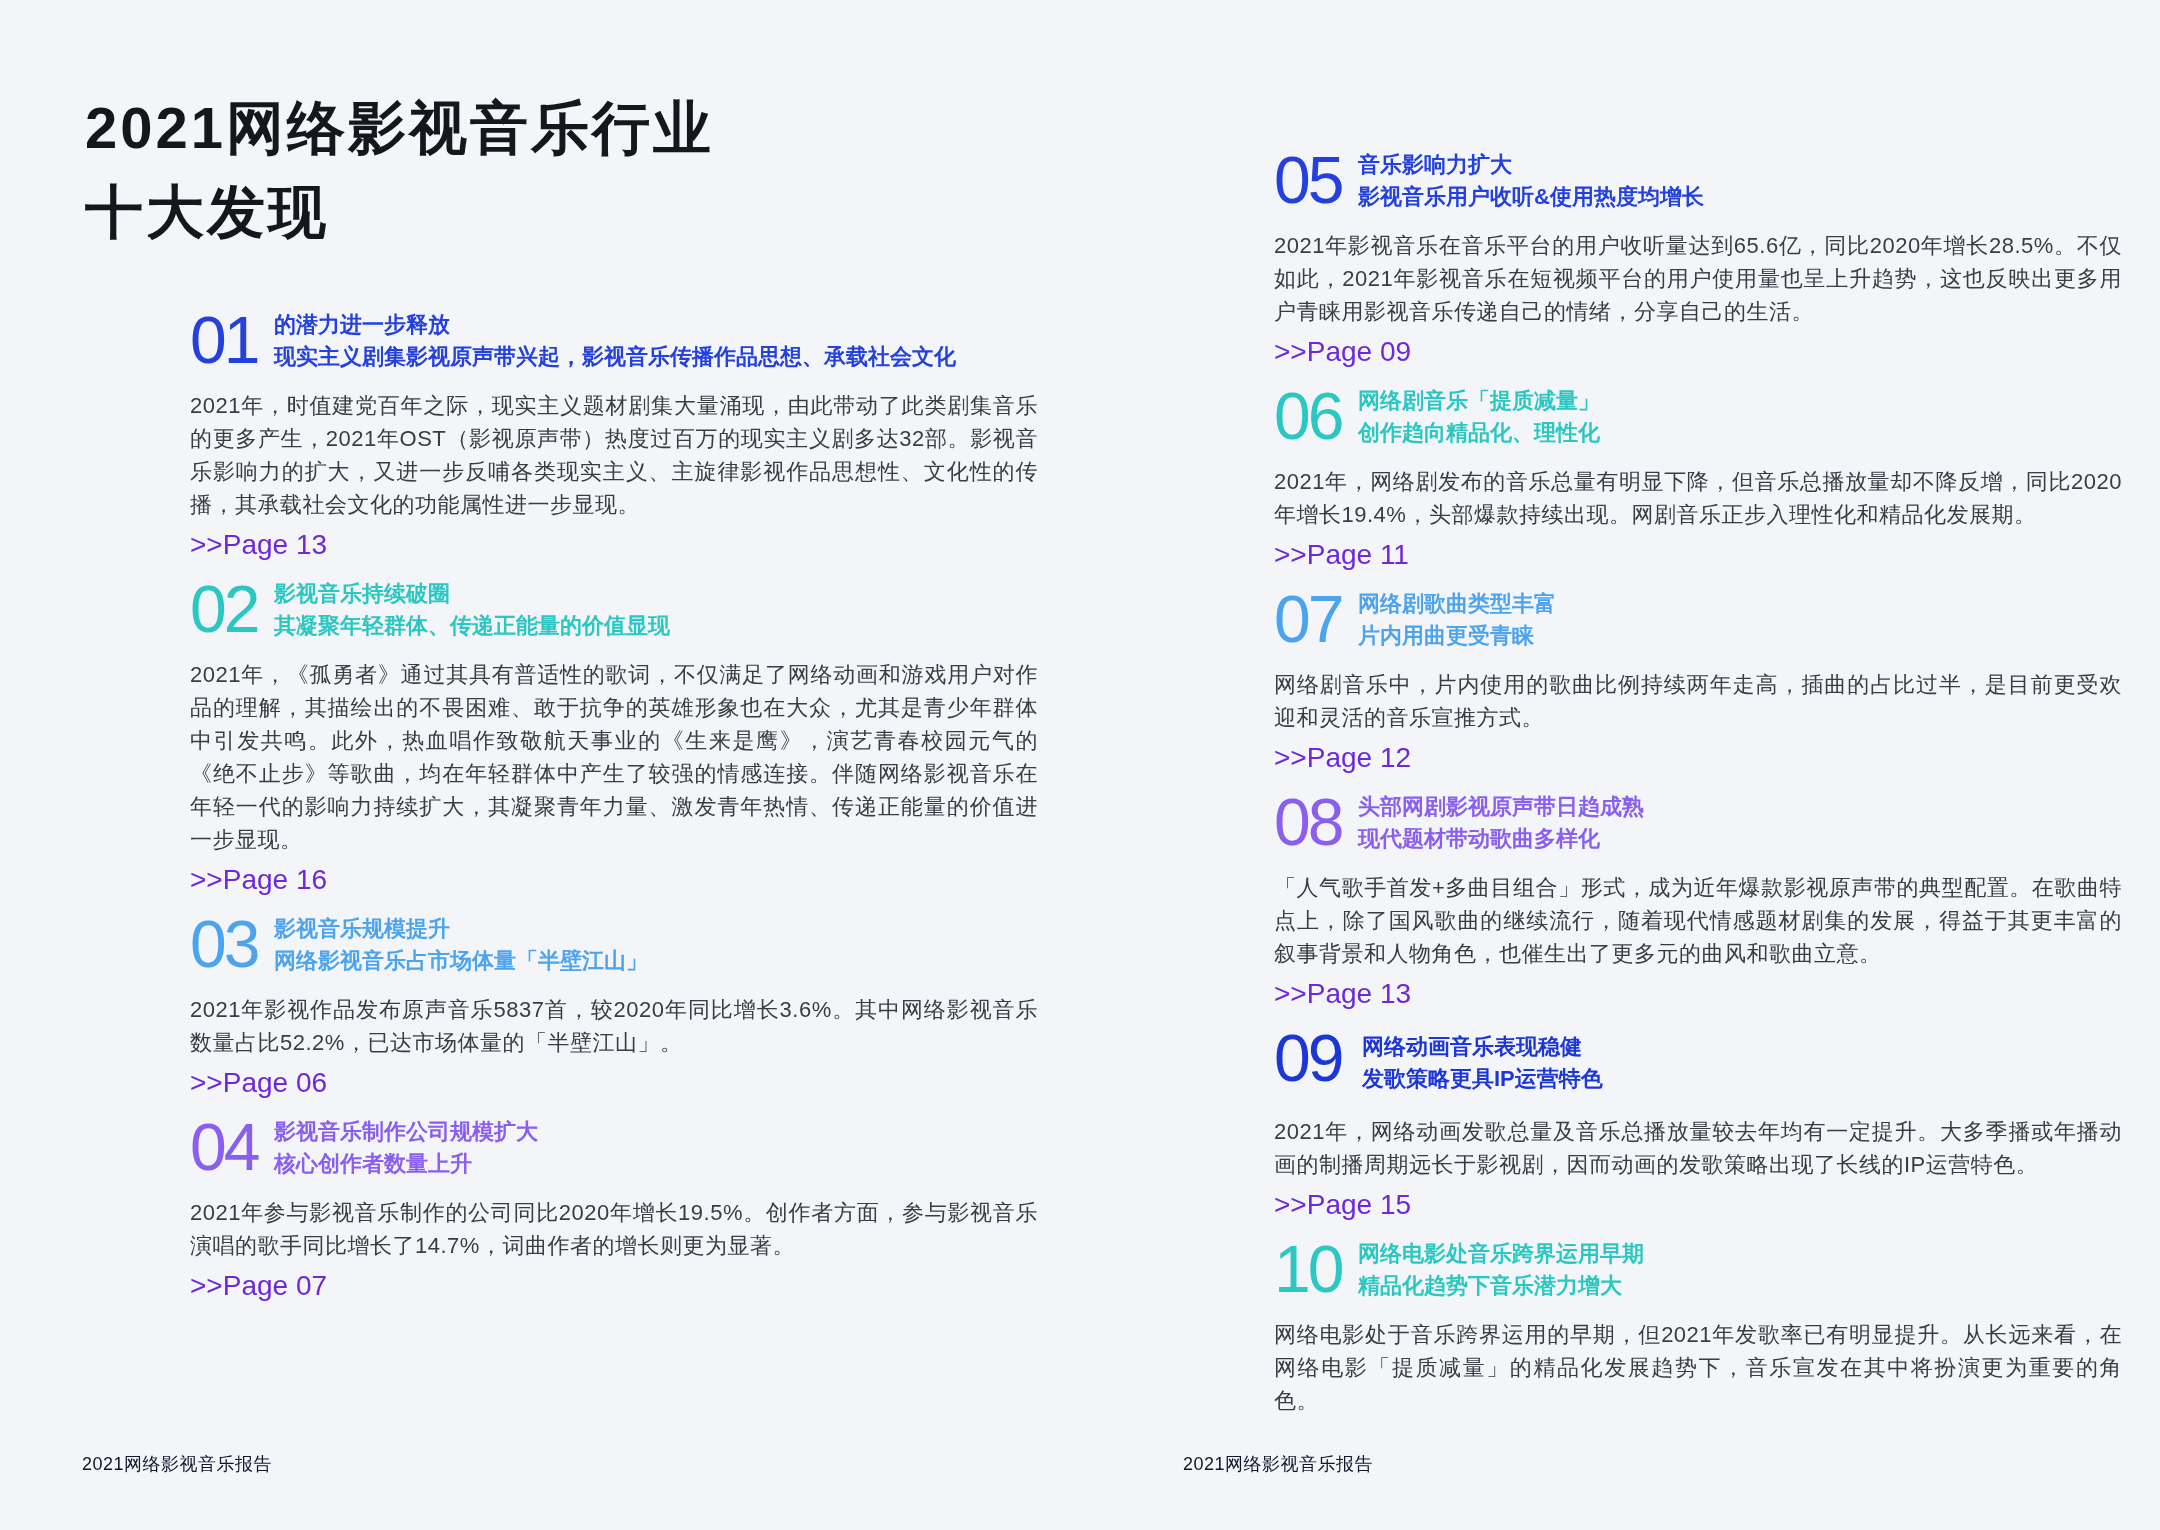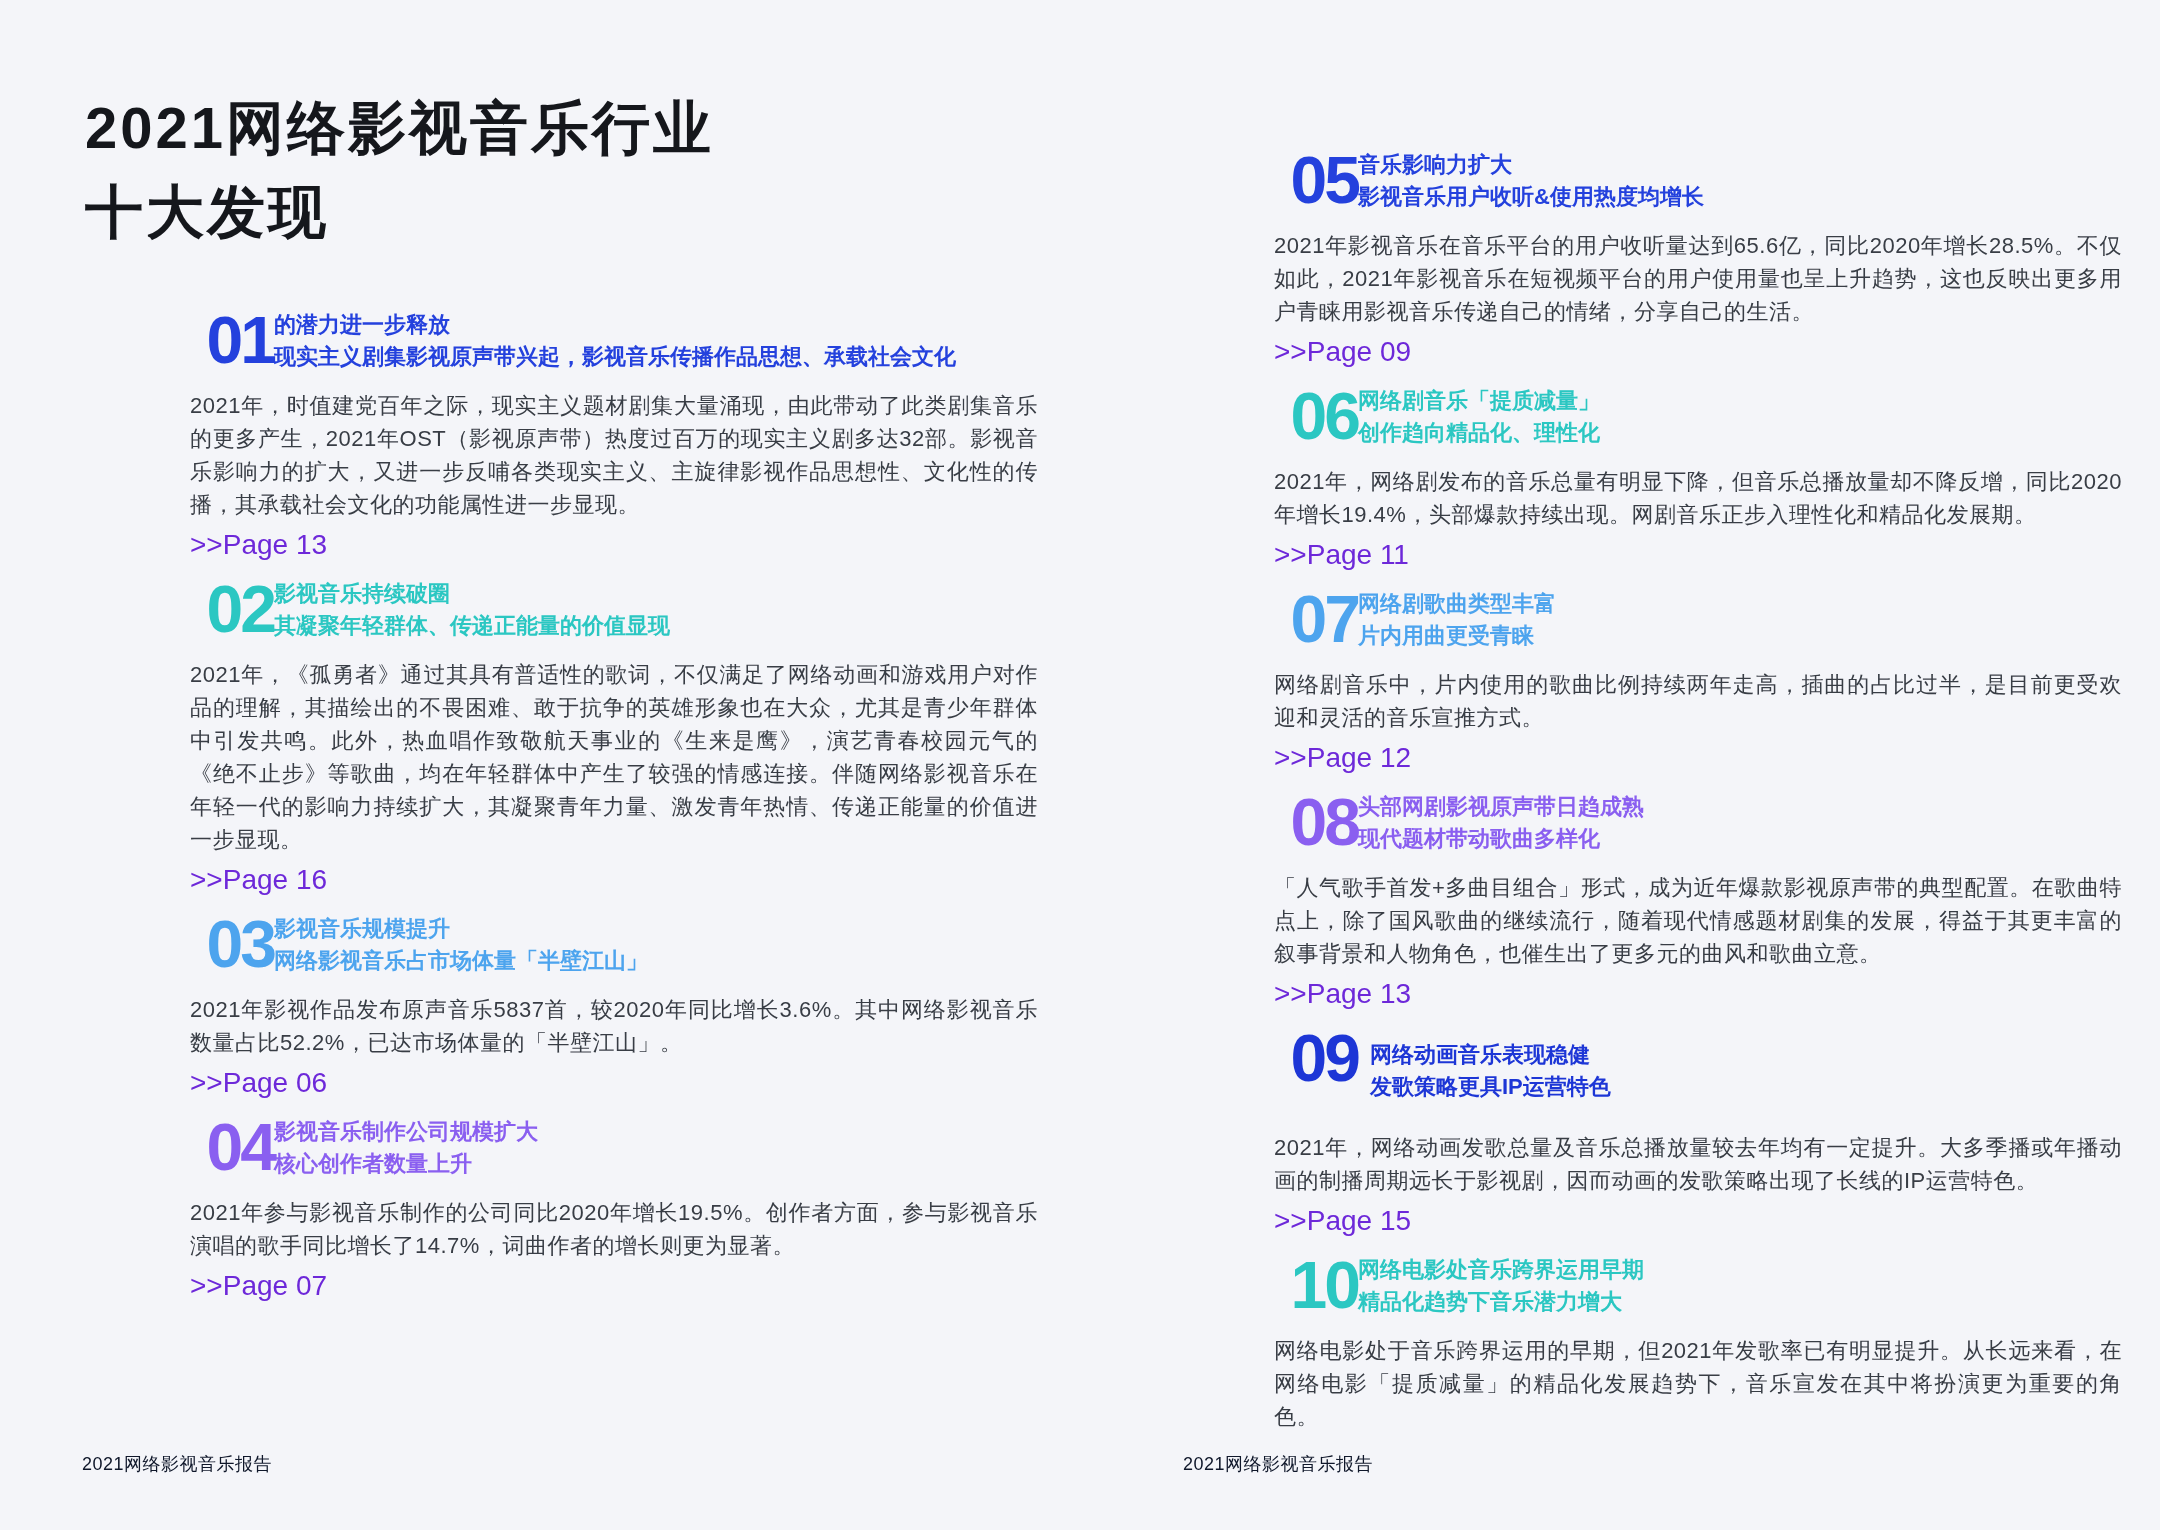--- a/index.html
+++ b/index.html
@@ -19,24 +19,23 @@
   .doc-title .t-line{display:block;white-space:nowrap;}
 
   .col{position:absolute;width:848px;}
   .col-left{left:190px;top:308px;}
   .col-right{left:1274px;top:148px;}
 
   .finding{margin-bottom:18px;}
   .head-row{display:flex;align-items:flex-start;margin-bottom:16px;}
   .sec-num{
     flex:none;width:84px;
-    font-size:66px;line-height:62px;font-weight:700;
+    font-size:66px;line-height:62px;font-weight:400;
     letter-spacing:-3px;color:var(--accent);
     padding-top:1px;
-    text-align:right;
   }
   .sec-title{
     font-size:22px;font-weight:700;line-height:32px;
     color:var(--accent);padding-top:1px;
   }
   .sec-title .h-line{display:block;white-space:nowrap;}
   .sec-body{
     margin:0;font-size:22px;line-height:33px;color:#383d45;
     text-align:justify;letter-spacing:0.5px;
   }
@@ -159,21 +158,21 @@
           <span class="h-line">现代题材带动歌曲多样化</span>
         </h3>
       </div>
       <p class="sec-body">「人气歌手首发+多曲目组合」形式，成为近年爆款影视原声带的典型配置。在歌曲特点上，除了国风歌曲的继续流行，随着现代情感题材剧集的发展，得益于其更丰富的叙事背景和人物角色，也催生出了更多元的曲风和歌曲立意。</p>
       <div class="page-ref">&gt;&gt;Page 13</div>
     </section>
 
     <section class="finding" style="--accent: #1D36D6;">
       <div class="head-row">
         <span class="sec-num">09</span>
-        <h3 class="sec-title" style="margin:12px">
+        <h3 class="sec-title" style="margin:4px">
           <span class="h-line">网络动画音乐表现稳健</span>
           <span class="h-line">发歌策略更具IP运营特色</span>
         </h3>
       </div>
       <p class="sec-body">2021年，网络动画发歌总量及音乐总播放量较去年均有一定提升。大多季播或年播动画的制播周期远长于影视剧，因而动画的发歌策略出现了长线的IP运营特色。</p>
       <div class="page-ref">&gt;&gt;Page 15</div>
     </section>
 
     <section class="finding" style="--accent: #2BC7C2;">
       <div class="head-row">

